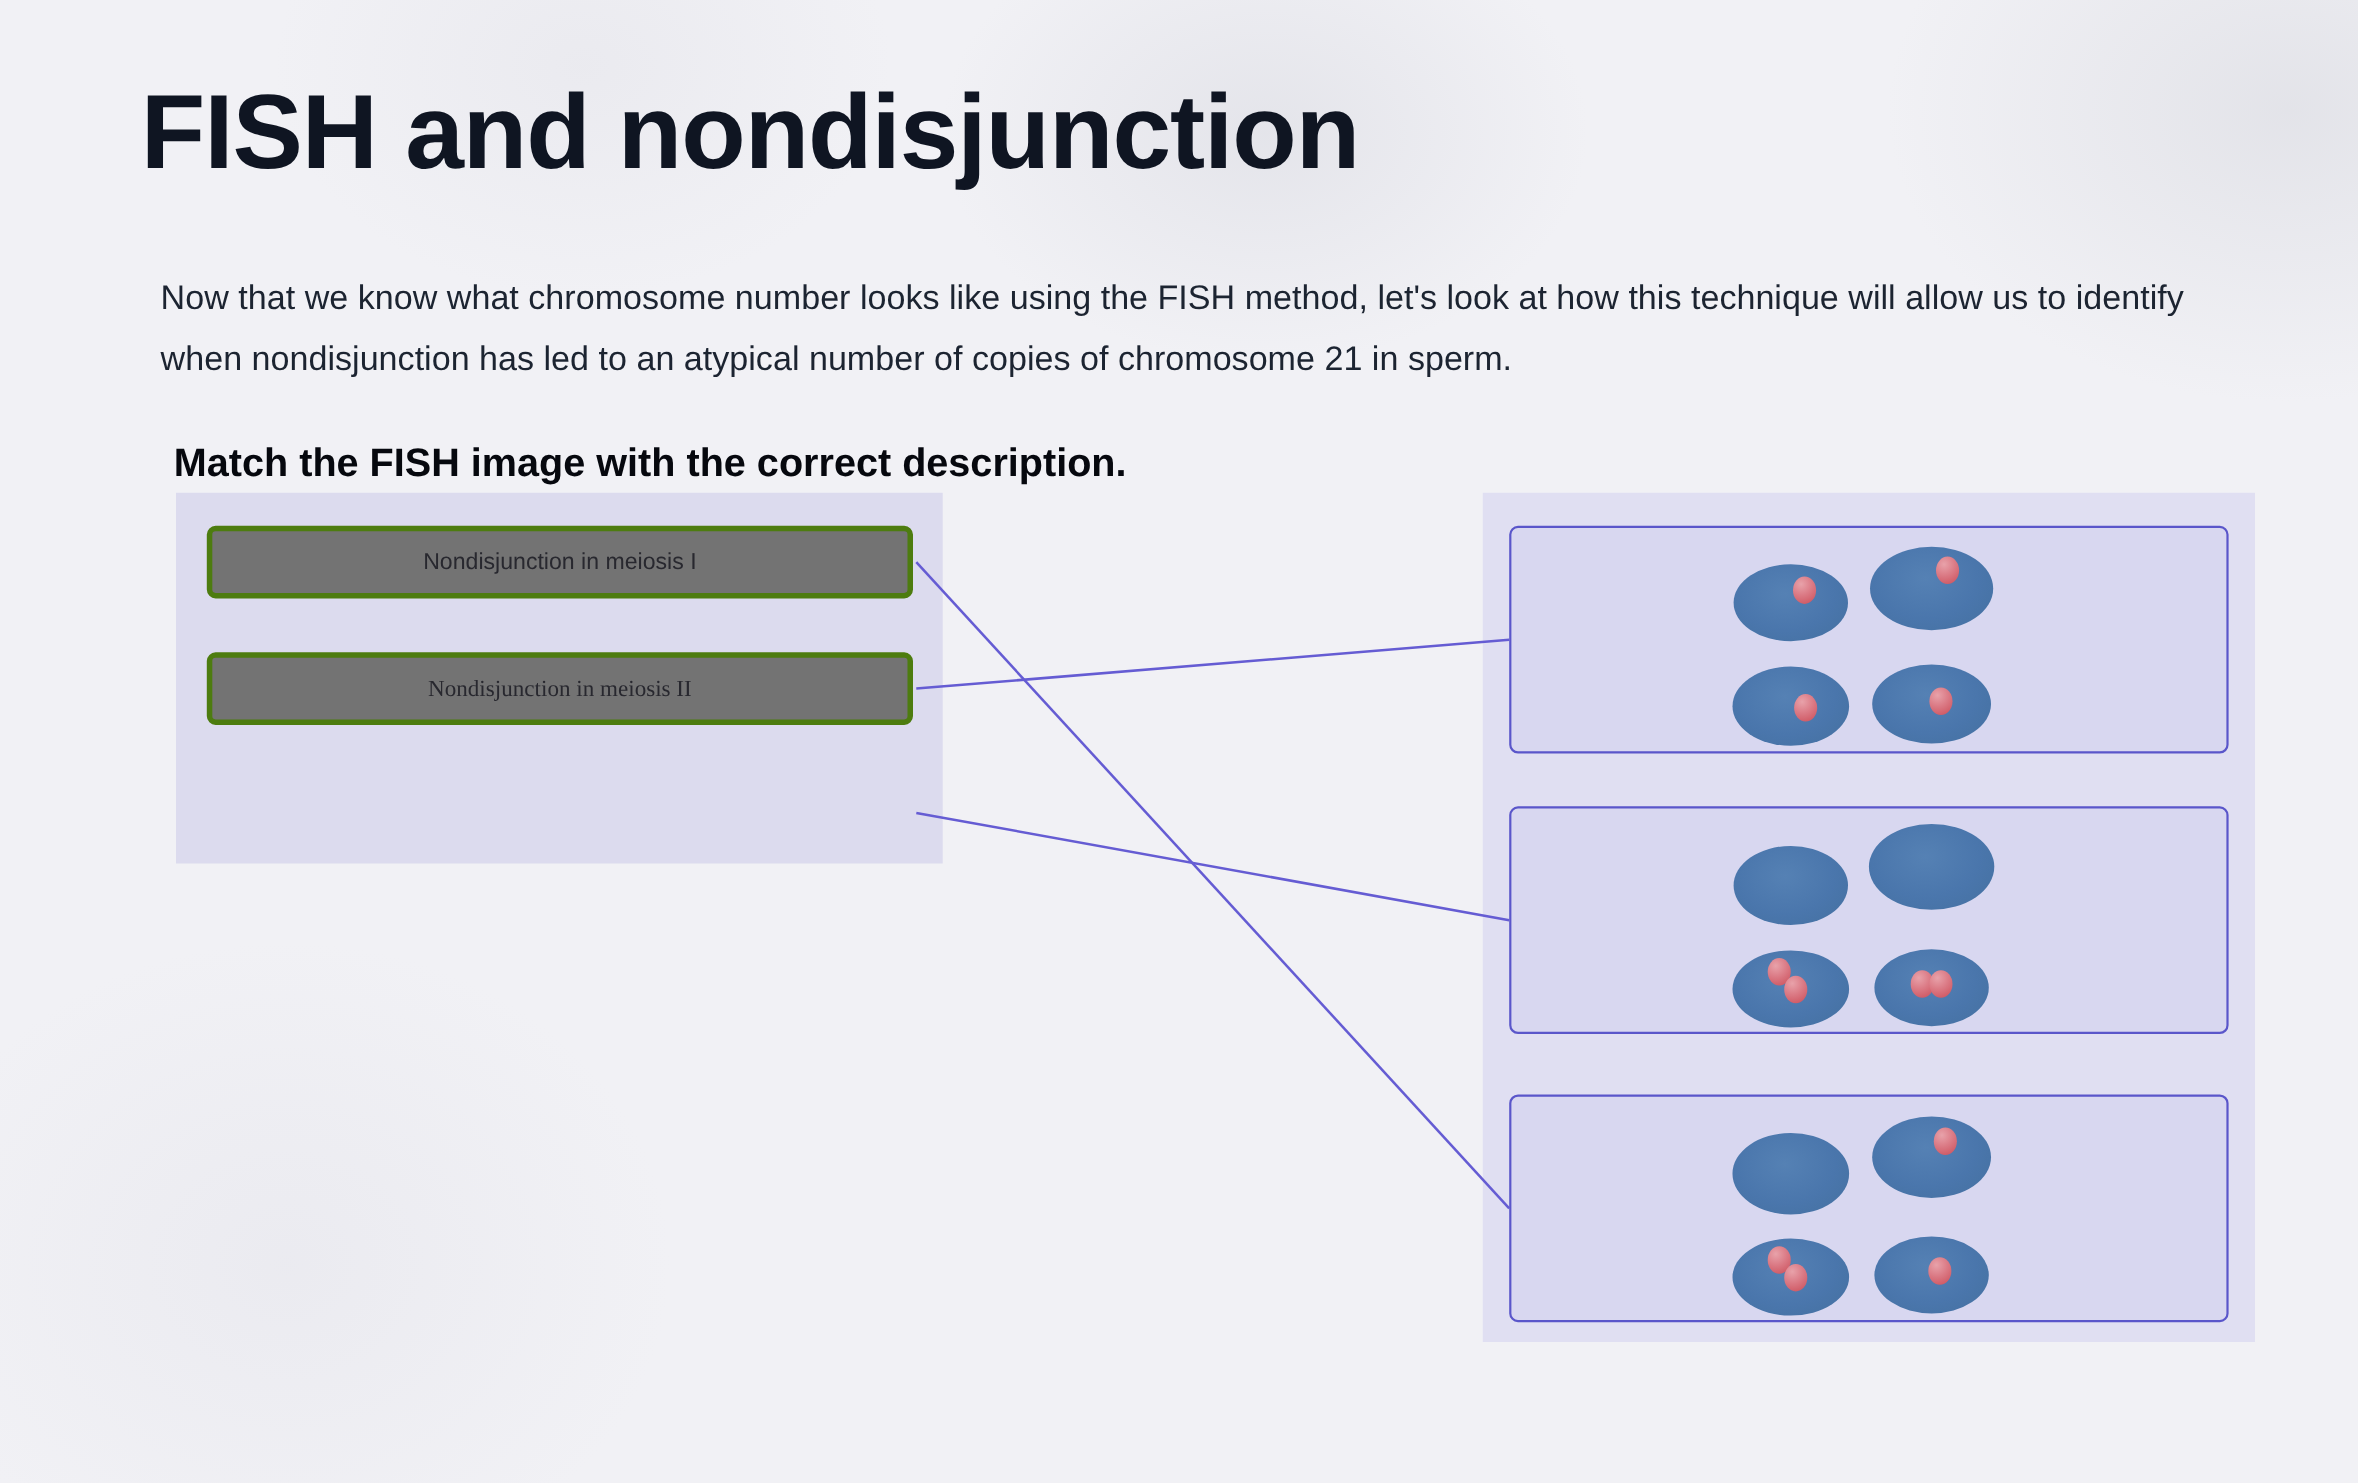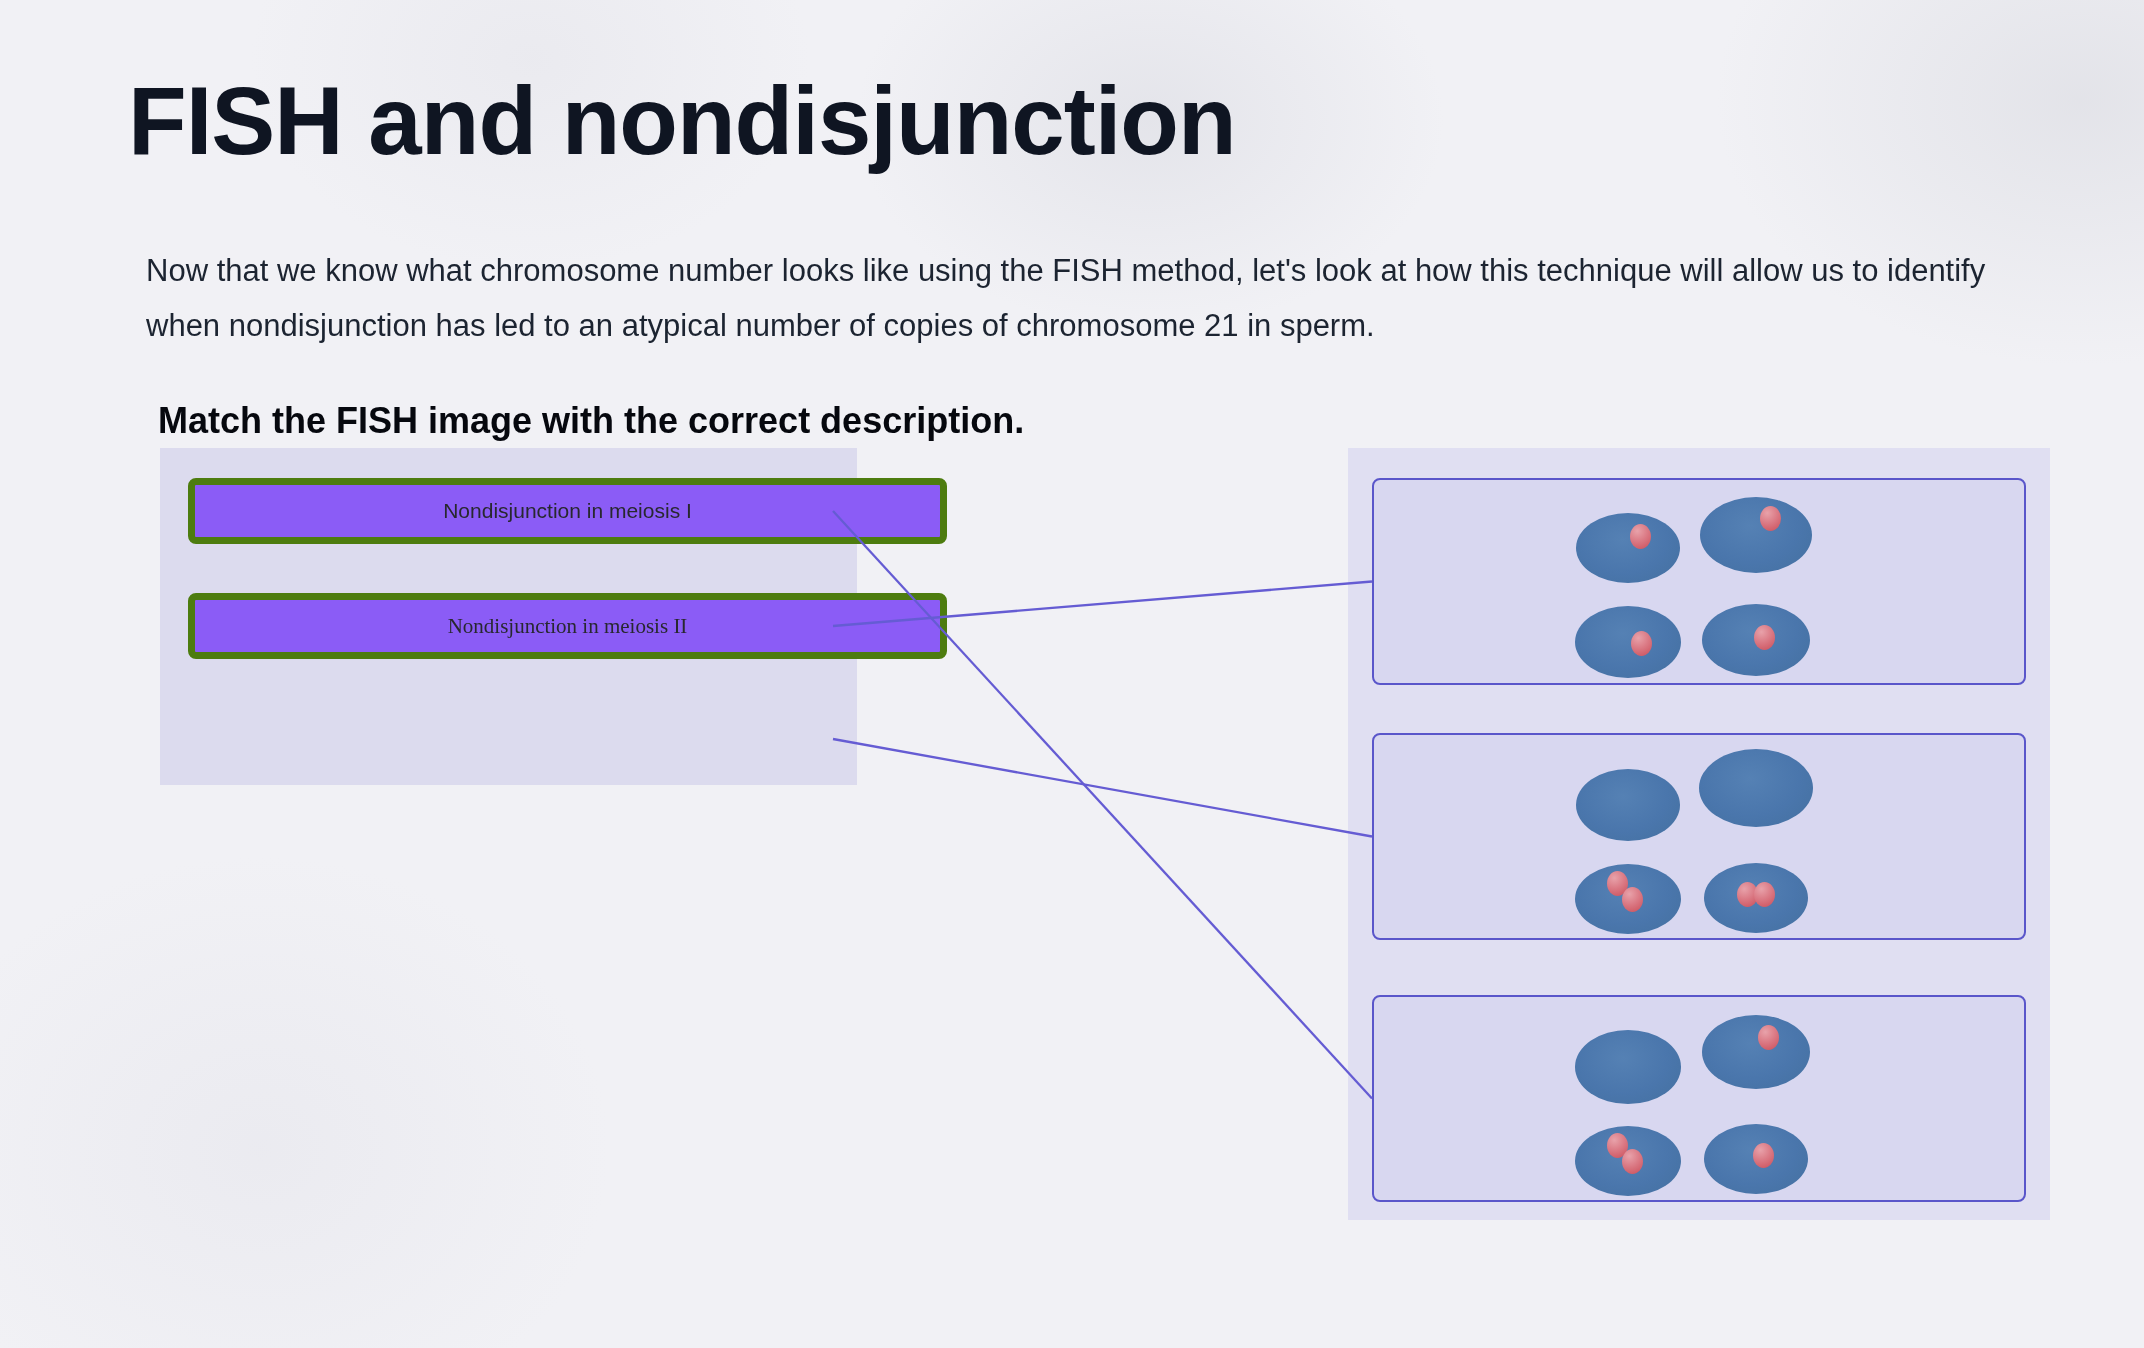--- a/index.html
+++ b/index.html
@@ -27,23 +27,23 @@
   .instruction{
     position:absolute;left:158px;top:364px;
     font-size:36px;font-weight:700;color:#06080e;
   }
 
   .options-panel{
     position:absolute;left:160px;top:448px;width:697px;height:337px;
     background:#dcdbee;
   }
   .option-box{
-    position:absolute;left:28px;width:759px;height:66px;box-sizing:border-box;
-    border:7px solid #4d7c0f;border-radius:8px;
-    background:#8b5cf6;
+    position:absolute;left:28px;width:642px;height:66px;box-sizing:border-box;
+    border:5px solid #4d7c0f;border-radius:8px;
+    background:#737373;
     display:flex;align-items:center;justify-content:center;
     font-size:21px;color:#28282f;
     cursor:pointer;
   }
   .option-box:nth-of-type(1){top:30px;}
   .option-box:nth-of-type(2){top:145px;font-family:Liberation Serif, serif;}
   .option-box:nth-of-type(3){top:258px;}
 
   .targets-region{
     position:absolute;left:1348px;top:448px;width:702px;height:772px;

